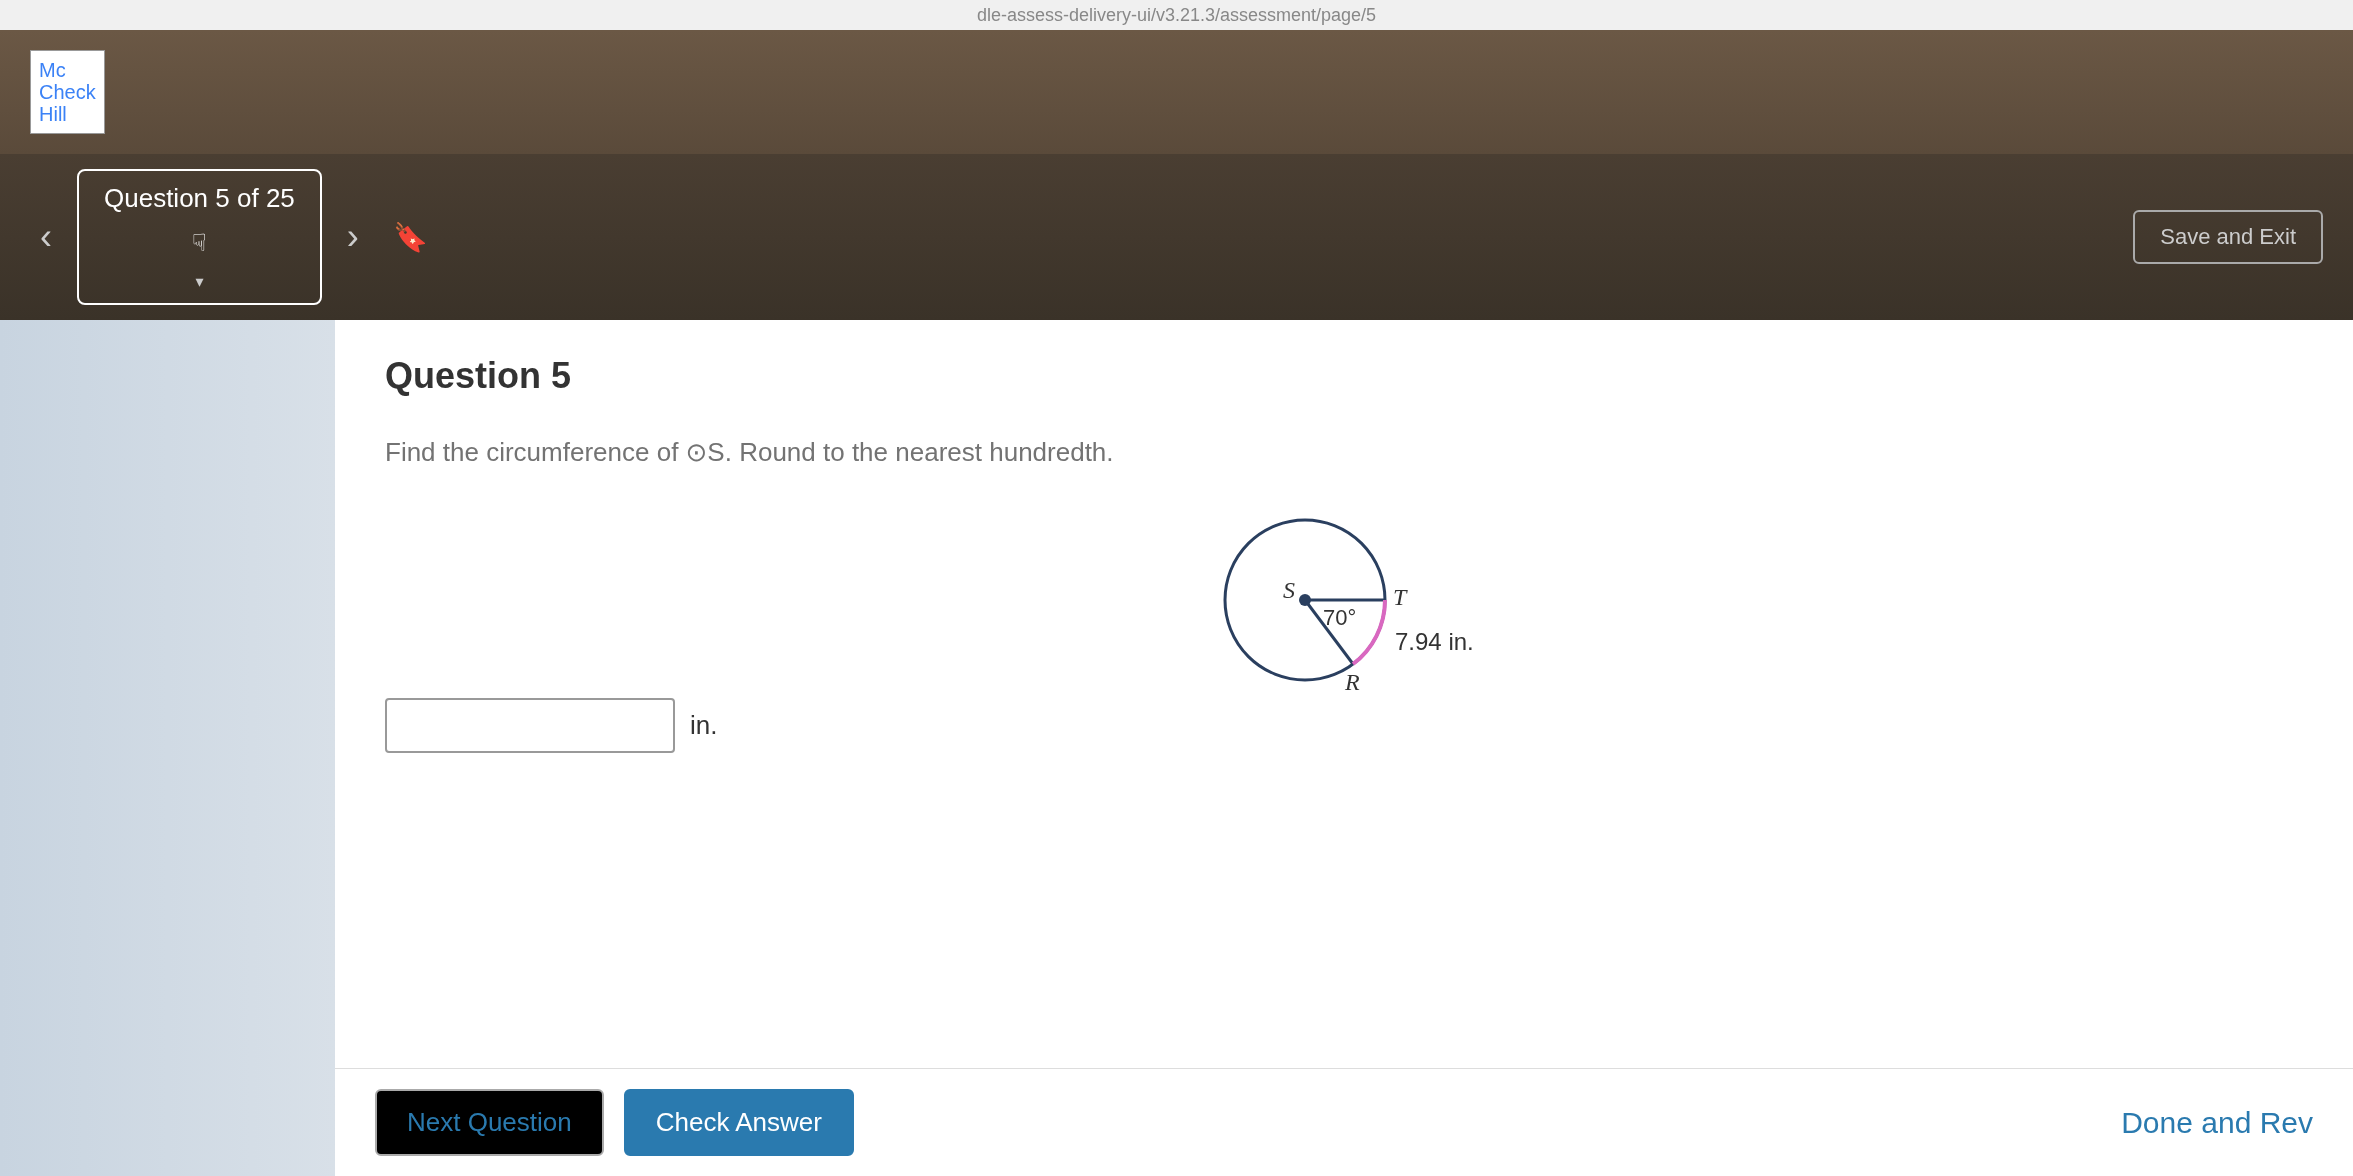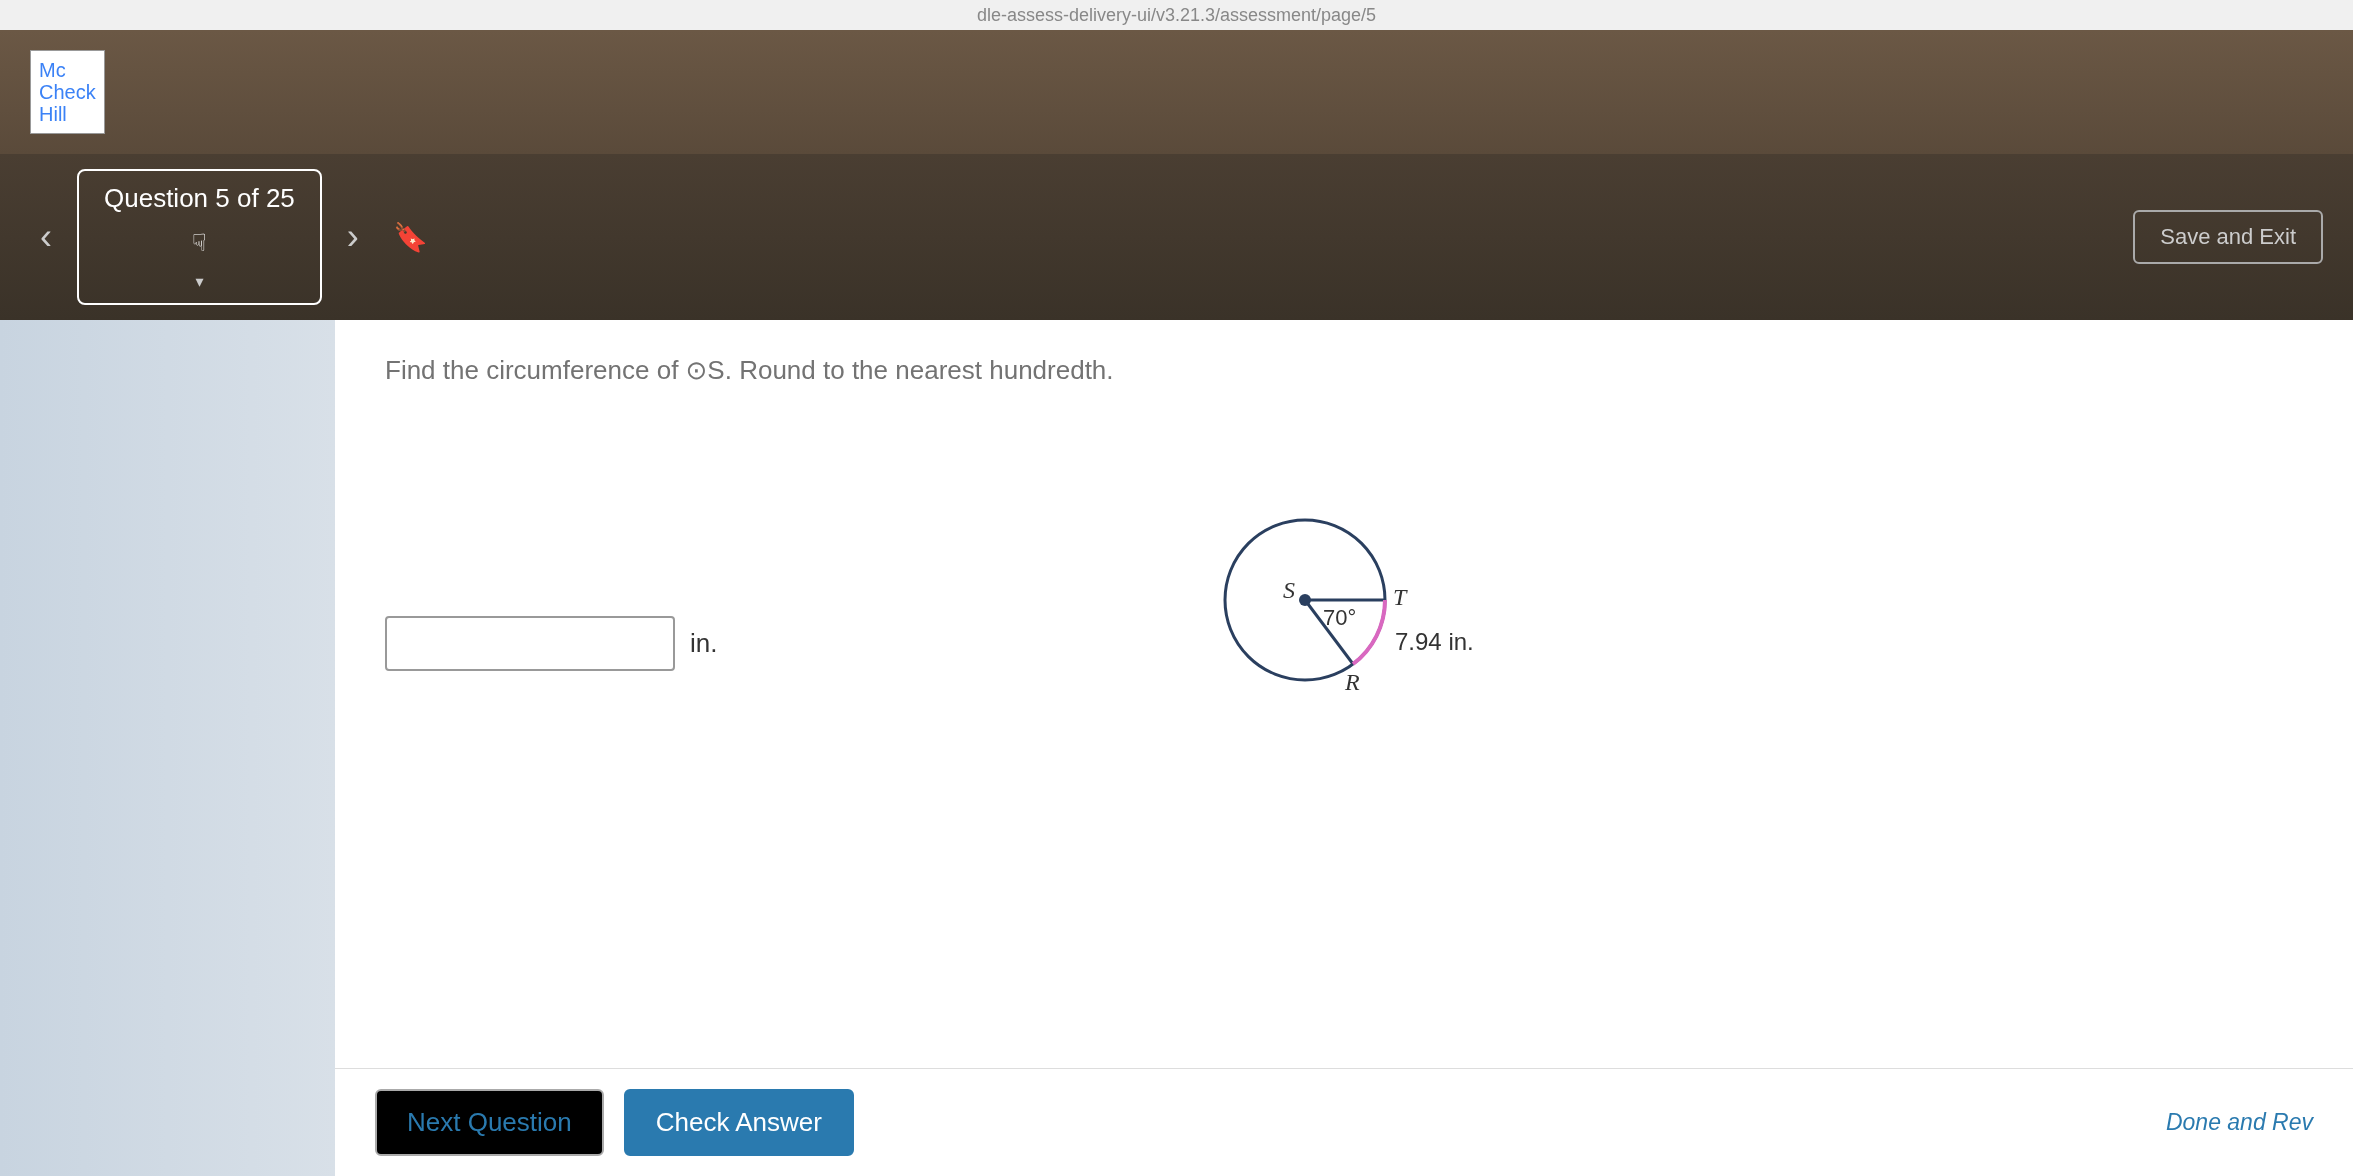--- a/index.html
+++ b/index.html
@@ -165,23 +165,22 @@
       border-color: #aaa;
     }
     .btn-primary {
       background: #2a7aaf;
       color: #fff;
       border-color: #2a7aaf;
     }
     .done-review {
       margin-left: auto;
       color: #2a7aaf;
-      font-size: 23px;
-      cursor: pointer;
-      font-style: italic;
+      font-size: 30px;
+      cursor: pointer;
     }
     .circle-svg {
       display: block;
     }
   </style>
 </head>
 <body>
 
 <div class="url-bar">
   <span>dle-assess-delivery-ui/v3.21.3/assessment/page/5</span>
@@ -203,20 +202,21 @@
     <span class="dropdown-caret">▾</span>
   </div>
   <div class="nav-arrow">›</div>
   <div class="bookmark-icon">🔖</div>
   <div class="save-exit">Save and Exit</div>
 </div>
 
 <div class="content-wrapper">
   <div class="sidebar"></div>
   <div class="main-content">
+    <h2 class="question-heading">Question 5</h2>
     <p class="question-text">Find the circumference of ⊙S. Round to the nearest hundredth.</p>
 
     <div class="diagram-container">
       <svg class="circle-svg" width="320" height="240" viewBox="0 0 320 240">
         <circle cx="120" cy="110" r="80" fill="none" stroke="#2a3f5f" stroke-width="3"></circle>
         <line x1="120" y1="110" x2="200" y2="110" stroke="#2a3f5f" stroke-width="3"></line>
         <line x1="120" y1="110" x2="168" y2="174" stroke="#2a3f5f" stroke-width="3"></line>
         <path d="M 200 110 A 80 80 0 0 1 168 174" fill="none" stroke="#d968c0" stroke-width="4"></path>
         <circle cx="120" cy="110" r="6" fill="#2a3f5f"></circle>
         <text x="98" y="108" font-size="24" font-style="italic" font-family="serif" fill="#333">S</text>

